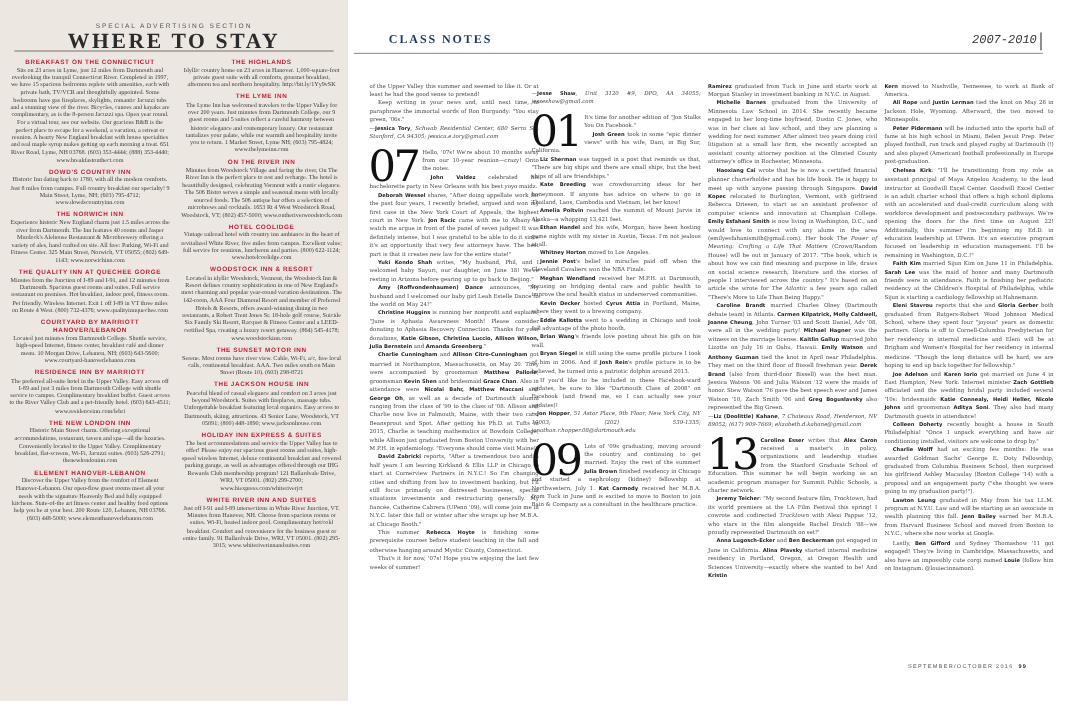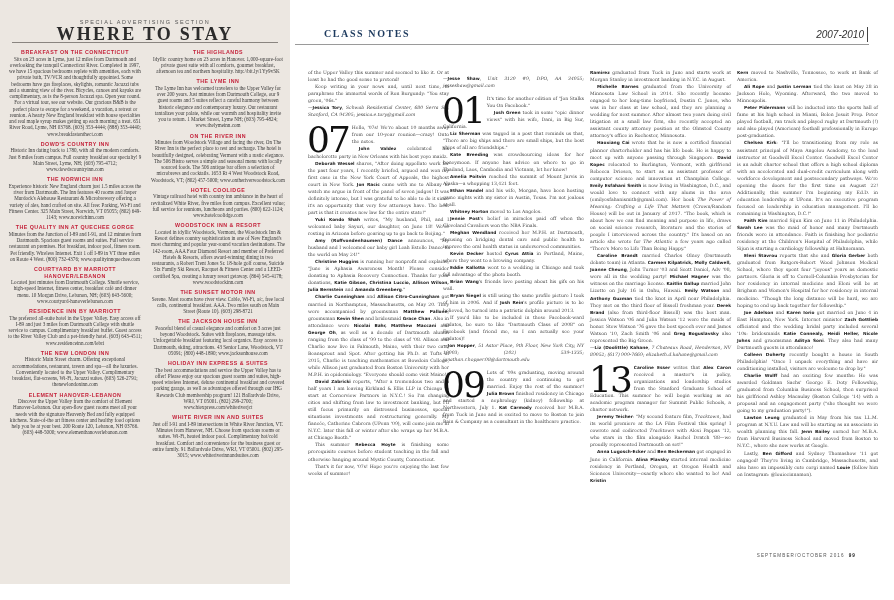--- a/index.html
+++ b/index.html
@@ -35,21 +35,21 @@
   .listing-body { display: block; }
 
   
   .notes-header {
     position: absolute; left: 295px; top: 28px;
     font-family: Liberation Serif, serif; font-weight: bold; font-size: 10px;
     letter-spacing: 1.6px; color: #1d3a5e; margin-left: 29px;
   }
   .years-header {
     position: absolute; right: 30px; top: 29px;
-    font-family: Liberation Sans, sans-serif; font-style: italic; font-size: 10px; color: #333;
+    font-family: Liberation Mono, monospace; font-style: italic; font-size: 10px; color: #333;
   }
   .years-bar { position: absolute; right: 26px; top: 27px; width: 1px; height: 15px; background: #444; }
   .notes-rule { position: absolute; left: 295px; top: 44px; width: 574px; height: 1px; background: #9a9a9a; }
 
   .note-col {
     position: absolute; top: 69px; width: 141px;
     font-family: "DejaVu Serif", serif; font-size: 4.55px; line-height: 7.05px; color: #444;
     text-align: justify;
   }
   .note-col.n1 { left: 308px; }

